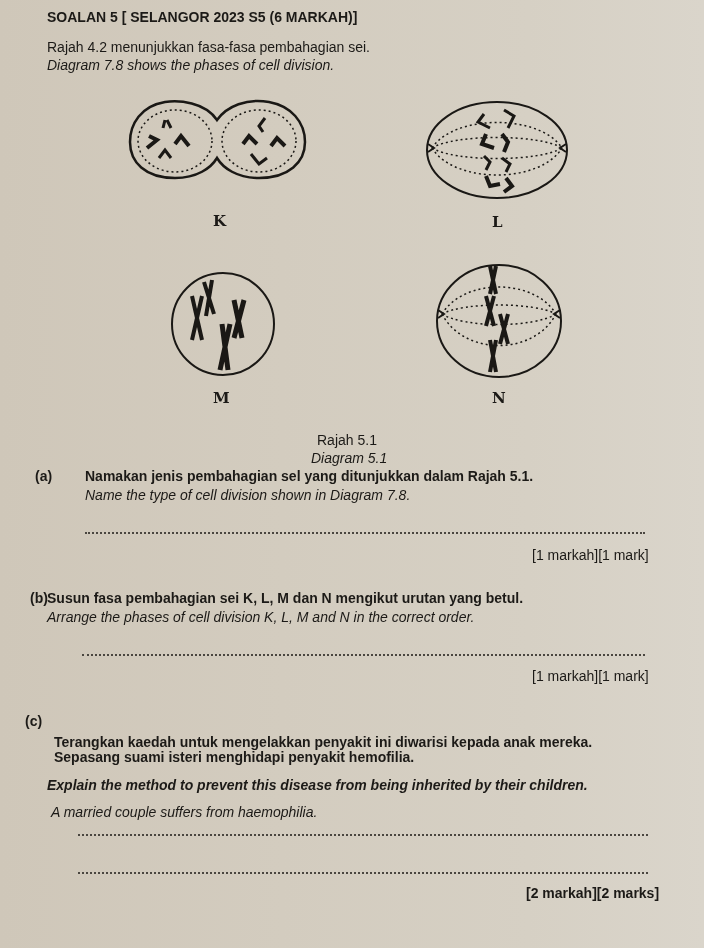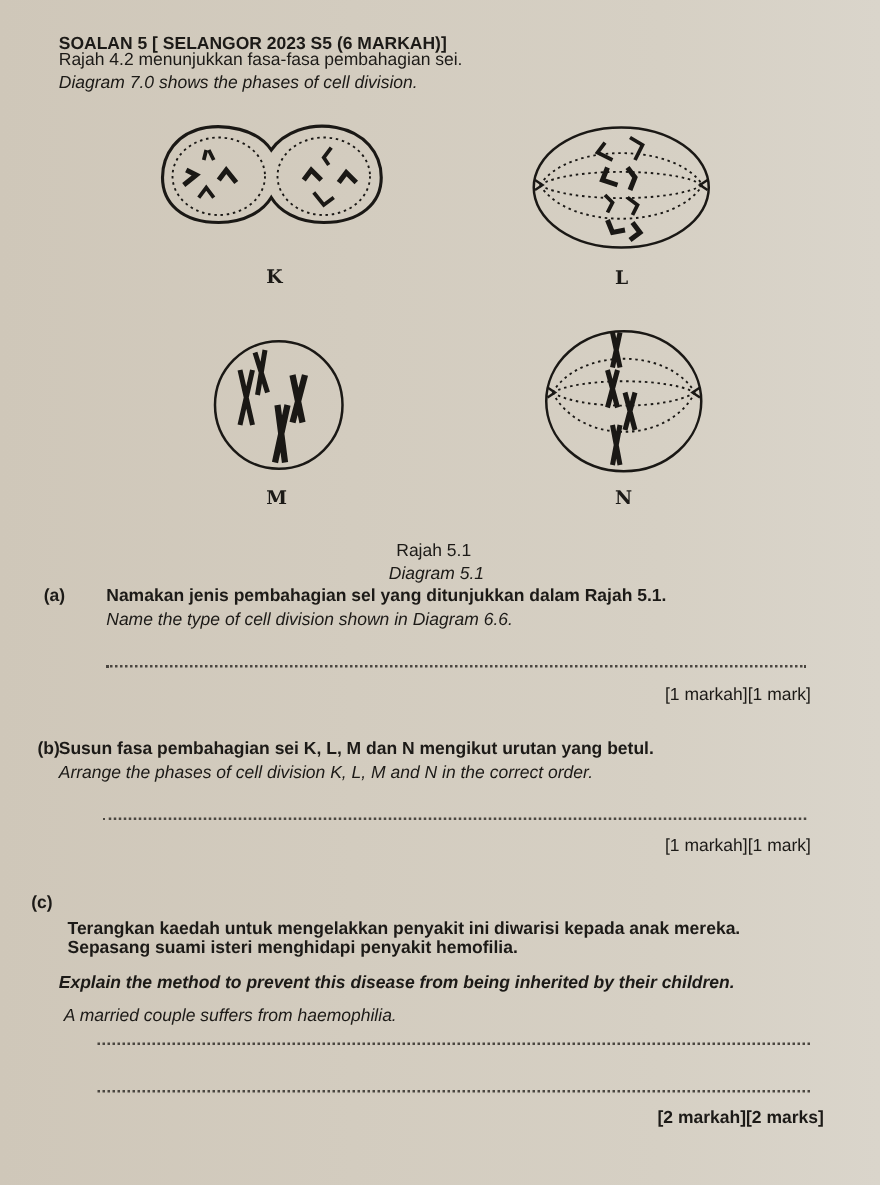--- a/index.html
+++ b/index.html
@@ -18,23 +18,23 @@
   .dots {
     position:absolute; height:0;
     border-bottom:2px dotted #4a4640;
   }
   .label { font-family:"DejaVu Serif", serif; font-weight:bold; font-size:15px; }
   svg { position:absolute; overflow:visible; }
 </style>
 </head>
 <body>
 
-<div class="abs t b" style="left:47px;top:25px;">SOALAN 5 [ SELANGOR 2023 S5 (6 MARKAH)]</div>
+<div class="abs t b" style="left:47px;top:8px;">SOALAN 5 [ SELANGOR 2023 S5 (6 MARKAH)]</div>
 <div class="abs t" style="left:47px;top:38px;">Rajah 4.2 menunjukkan fasa-fasa pembahagian sei.</div>
-<div class="abs t i" style="left:47px;top:56px;">Diagram 7.0 shows the phases of cell division.</div>
+<div class="abs t i" style="left:47px;top:56px;">Diagram 7.8 shows the phases of cell division.</div>
 
 <div>
 <svg width="180" height="80" style="left:127px;top:98px;" viewBox="0 0 180 80">
   <path d="M90,22 C78,4 52,2 38,4 C14,8 3,26 3,44 C3,64 18,80 48,80 C70,80 84,70 90,60 C96,70 110,80 132,80 C162,80 178,64 178,44 C178,24 164,8 142,4 C120,0 100,8 90,22 Z" fill="none" stroke="#1a1815" stroke-width="2.5"></path>
   <ellipse cx="48" cy="43" rx="37" ry="31" fill="none" stroke="#1a1815" stroke-width="1.5" stroke-dasharray="2,3"></ellipse>
   <ellipse cx="132" cy="43" rx="37" ry="31" fill="none" stroke="#1a1815" stroke-width="1.5" stroke-dasharray="2,3"></ellipse>
   <path d="M38,22 L36,30 M40,22 L44,30" stroke="#1a1815" stroke-width="3" fill="none"></path>
   <path d="M22,38 L30,42 L20,50" stroke="#1a1815" stroke-width="4" fill="none"></path>
   <path d="M48,46 L54,38 L62,48" stroke="#1a1815" stroke-width="4" fill="none"></path>
   <path d="M32,60 L38,52 L44,60" stroke="#1a1815" stroke-width="3" fill="none"></path>
@@ -90,21 +90,21 @@
 </svg>
 <div class="abs label" style="left:492px;top:389px;">N</div>
 </div>
 
 <div class="abs t" style="left:317px;top:431px;">Rajah 5.1</div>
 <div class="abs t i" style="left:311px;top:449px;">Diagram 5.1</div>
 
 <div>
   <div class="abs t sb" style="left:35px;top:467px;">(a)</div>
   <div class="abs t sb" style="left:85px;top:467px;">Namakan jenis pembahagian sel yang ditunjukkan dalam Rajah 5.1.</div>
-  <div class="abs t i" style="left:85px;top:486px;">Name the type of cell division shown in Diagram 6.6.</div>
+  <div class="abs t i" style="left:85px;top:486px;">Name the type of cell division shown in Diagram 7.8.</div>
   <div class="dots" style="left:85px;width:560px;top:532px;"></div>
   <div class="abs t" style="left:532px;top:546px;">[1 markah][1 mark]</div>
 </div>
 
 <div>
   <div class="abs t sb" style="left:30px;top:589px;">(b)</div>
   <div class="abs t sb" style="left:47px;top:589px;">Susun fasa pembahagian sei K, L, M dan N mengikut urutan yang betul.</div>
   <div class="abs t i" style="left:47px;top:608px;">Arrange the phases of cell division K, L, M and N in the correct order.</div>
   <div class="dots" style="left:82px;width:563px;top:654px;"></div>
   <div class="abs t" style="left:532px;top:667px;">[1 markah][1 mark]</div>

